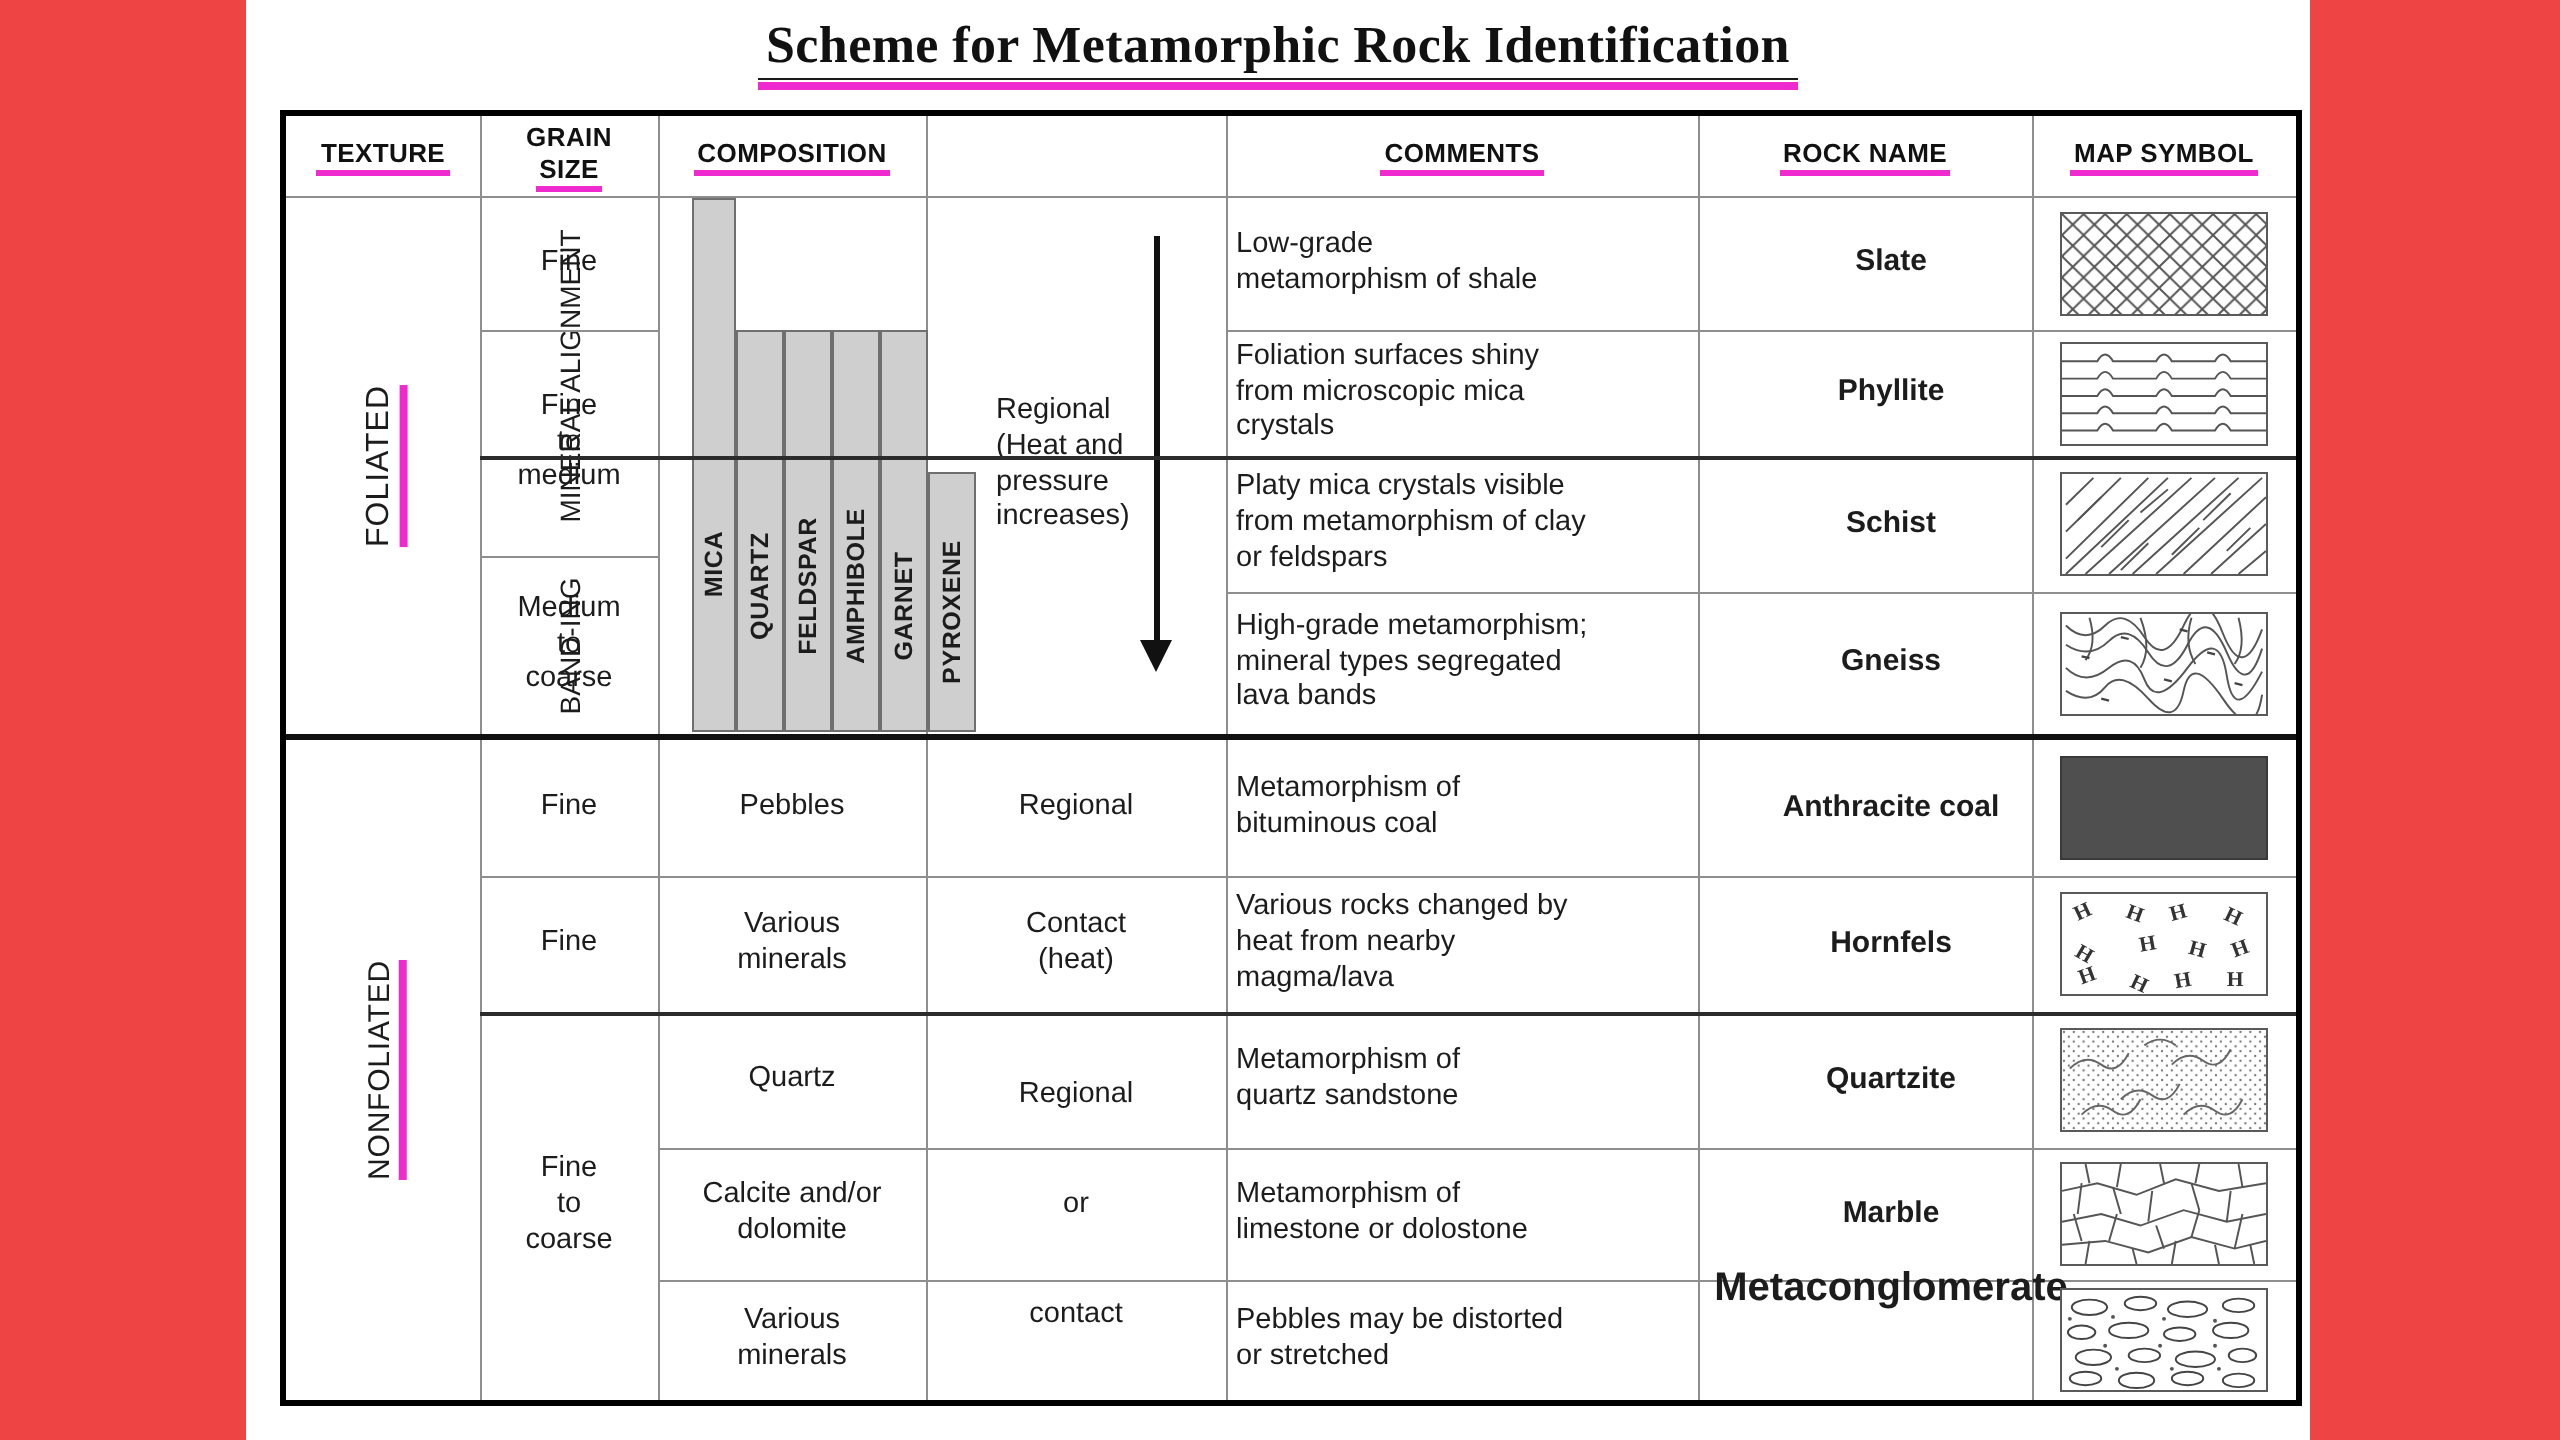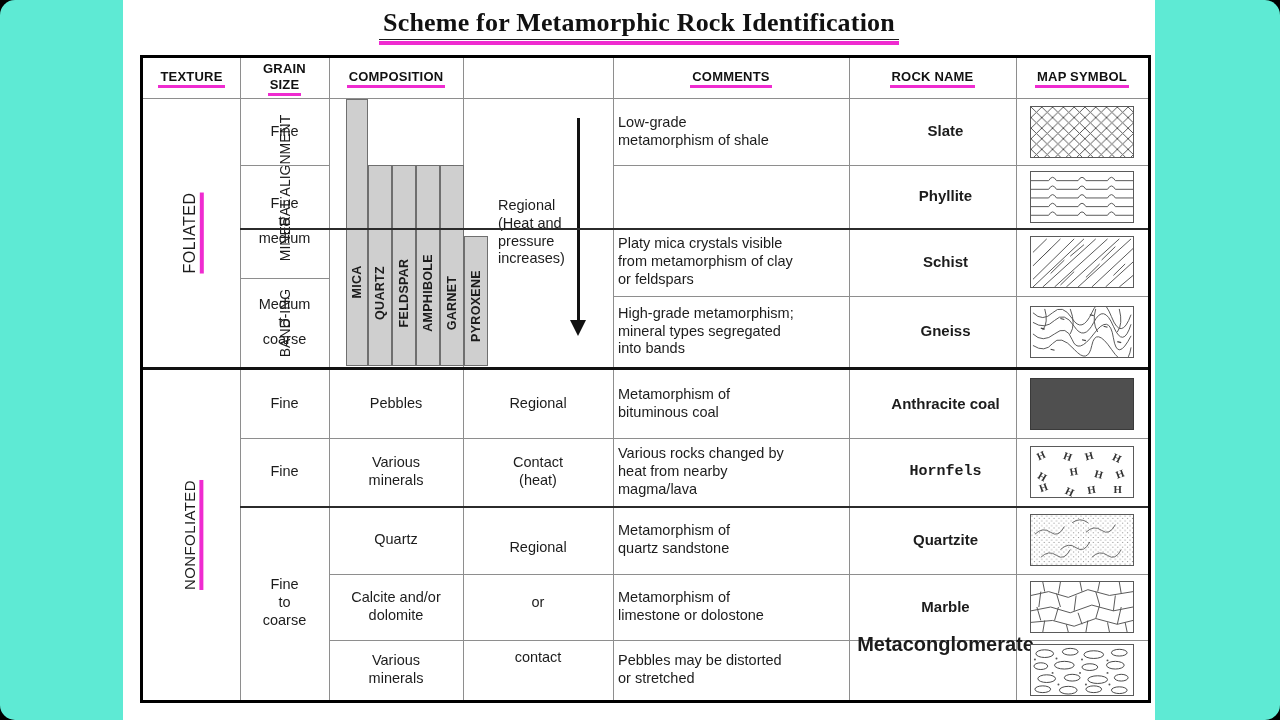--- a/index.html
+++ b/index.html
@@ -1,20 +1,20 @@
 <!DOCTYPE html>
 <html><head>
 <meta charset="utf-8">
 <style>
   html,body{margin:0;padding:0;}
   body{
     width:1280px;height:720px;overflow:hidden;background:#000;
     font-family:"Liberation Sans", sans-serif;
   }
-  #stage{position:relative;width:1280px;height:720px;background:#5eead4;border-radius:15px;}
+  #stage{position:relative;width:1280px;height:720px;background:#ef4444;}
   #page{
     position:absolute;left:123px;top:0;width:1032px;height:720px;
     background:#ffffff;
   }
 
   
   .title-wrap{
     position:absolute;left:0;top:8px;width:1032px;text-align:center;
   }
   .title{
@@ -199,20 +199,23 @@
               <path d="M0 11 L11 0 M-2 2 L2 -2 M9 13 L13 9" stroke="#555" stroke-width="1" fill="none"></path>
               <path d="M0 0 L11 11 M-2 9 L2 13 M9 -2 L13 2" stroke="#555" stroke-width="1" fill="none"></path>
             </pattern>
               </defs>
             <rect width="104" height="52" fill="url(#xh)"></rect>
           </svg>
         </div>
       </div>
       <div class="hline" style="left:470px;top:107px;width:535px;"></div>
 
+      <div class="cell comment" style="left:470px;top:107px;width:236px;height:63px;white-space:pre-line;">Foliation surfaces shiny
+from microscopic mica
+crystals</div>
       <div class="cell rockname" style="left:706px;top:107px;width:167px;height:63px;">Phyllite</div>
       <div class="symwrap" style="left:873px;top:107px;width:132px;height:63px;">
         <div class="sym">
           <svg viewBox="0 0 104 52" preserveAspectRatio="none">
             <g stroke="#555" stroke-width="1" fill="none">
               <path d="M0 9 H18 q4 -7 8 0 H48 q4 -7 8 0 H78 q4 -7 8 0 H104"></path>
               <path d="M0 18 H18 q4 -7 8 0 H48 q4 -7 8 0 H78 q4 -7 8 0 H104"></path>
               <path d="M0 27 H18 q4 -7 8 0 H48 q4 -7 8 0 H78 q4 -7 8 0 H104"></path>
               <path d="M0 36 H18 q4 -7 8 0 H48 q4 -7 8 0 H78 q4 -7 8 0 H104"></path>
               <path d="M0 45 H18 q4 -7 8 0 H48 q4 -7 8 0 H78 q4 -7 8 0 H104"></path>
@@ -233,21 +236,21 @@
               <path d="M2 16 L16 2 M2 30 L30 2 M2 44 L44 2 M2 52 L54 2 M12 52 L66 2 M24 52 L78 2 M36 52 L90 2 M48 52 L102 2 M62 52 L104 12 M76 52 L104 26 M90 52 L104 40"></path>
               <path d="M8 24 L20 12 M20 38 L34 24 M40 20 L54 8 M56 42 L70 28 M72 24 L86 10 M30 50 L44 36 M84 40 L96 28"></path>
             </g>
           </svg>
         </div>
       </div>
       <div class="hline" style="left:470px;top:238px;width:535px;"></div>
 
       <div class="cell comment" style="left:470px;top:238px;width:236px;height:71px;white-space:pre-line;">High-grade metamorphism;
 mineral types segregated
-into bands</div>
+lava bands</div>
       <div class="cell rockname" style="left:706px;top:238px;width:167px;height:71px;">Gneiss</div>
       <div class="symwrap" style="left:873px;top:238px;width:132px;height:71px;">
         <div class="sym">
           <svg viewBox="0 0 104 52" preserveAspectRatio="none">
             <g stroke="#555" stroke-width="1" fill="none">
               <path d="M2 6 q10 10 20 0 t20 6 t20 -6 t20 4 t20 -2"></path>
               <path d="M2 16 q12 8 22 -2 t20 6 t20 -4 t20 4 t18 -2"></path>
               <path d="M2 28 q10 10 22 0 t18 6 t22 -6 t20 4 t18 -2"></path>
               <path d="M2 40 q12 8 20 -2 t22 6 t18 -4 t20 4 t20 -2"></path>
               <path d="M14 2 q4 14 -2 22 M40 2 q6 16 0 26 M66 2 q-4 14 2 24 M90 2 q4 16 -2 24"></path>
@@ -279,21 +282,21 @@
       <div class="hline" style="left:97px;top:380px;width:908px;"></div>
 
       <div class="cell" style="left:97px;top:380px;width:89px;height:68px;white-space:pre-line;">Fine</div>
       <div class="cell" style="left:186px;top:380px;width:134px;height:68px;white-space:pre-line;">Various
 minerals</div>
       <div class="cell" style="left:320px;top:380px;width:150px;height:68px;white-space:pre-line;">Contact
 (heat)</div>
       <div class="cell comment" style="left:470px;top:380px;width:236px;height:68px;white-space:pre-line;">Various rocks changed by
 heat from nearby
 magma/lava</div>
-      <div class="cell rockname" style="left:706px;top:380px;width:167px;height:68px;font-family:Liberation Mono, monospace;">Hornfels</div>
+      <div class="cell rockname" style="left:706px;top:380px;width:167px;height:68px;">Hornfels</div>
       <div class="symwrap" style="left:873px;top:380px;width:132px;height:68px;">
         <div class="sym">
           <svg viewBox="0 0 104 52" preserveAspectRatio="none">
             <g fill="#333" font-family="Liberation Serif, serif" font-size="11" font-weight="bold">
               <text x="8" y="14" transform="rotate(-25 8 14)">H</text>
               <text x="32" y="12" transform="rotate(20 32 12)">H</text>
               <text x="56" y="14" transform="rotate(-15 56 14)">H</text>
               <text x="82" y="13" transform="rotate(25 82 13)">H</text>
               <text x="6" y="32" transform="rotate(30 6 32)">H</text>
               <text x="40" y="30" transform="rotate(-10 40 30)">H</text>

